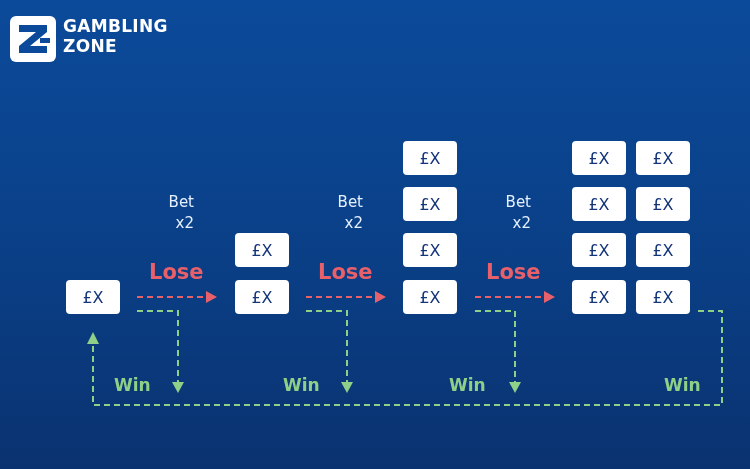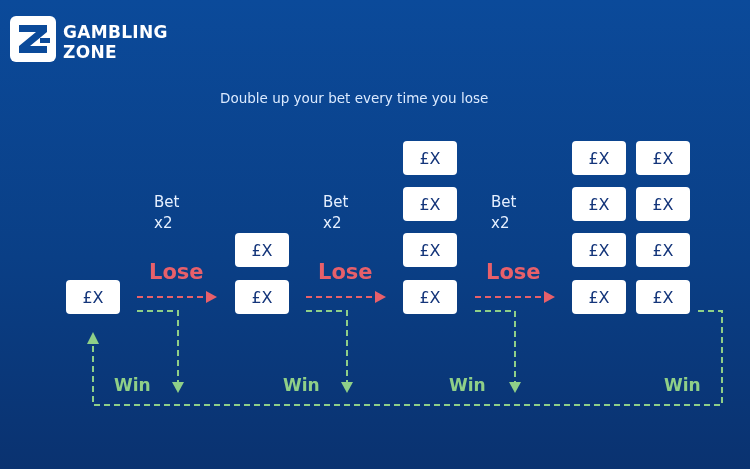--- a/index.html
+++ b/index.html
@@ -1,26 +1,26 @@
 <!DOCTYPE html>
 <html><head>
 <meta charset="utf-8">
 <style>
   html,body{margin:0;padding:0;}
   body{width:750px;height:469px;overflow:hidden;font-family:"DejaVu Sans","Liberation Sans",sans-serif;}
   .canvas{position:relative;width:750px;height:469px;background:linear-gradient(180deg,#0b4a9a 0%,#0a3f86 55%,#0a3270 100%);overflow:hidden;}
-  .logo{position:absolute;left:10px;top:16px;display:flex;align-items:flex-end;}
+  .logo{position:absolute;left:10px;top:16px;display:flex;align-items:flex-start;}
   .logo-mark{width:46px;height:46px;background:#fff;border-radius:6px;position:relative;}
   .logo-mark svg{position:absolute;left:0;top:0;}
   .logo-text{margin-left:7px;color:#fff;font-weight:bold;font-size:17px;line-height:20px;letter-spacing:0.3px;}
   .subtitle,.footer{position:absolute;color:#dbeaff;font-size:13.5px;white-space:nowrap;}
   .subtitle{left:220px;top:90px;}
   .footer{left:280px;top:421px;}
   .chip{position:absolute;width:54px;height:34px;background:#fff;border-radius:4px;color:#14357a;font-size:16px;display:flex;align-items:center;justify-content:center;}
-  .bet{position:absolute;color:#e6f0ff;font-size:15px;text-align:left;line-height:21px;width:40px;}
+  .bet{position:absolute;color:#e6f0ff;font-size:15px;text-align:right;line-height:21px;width:40px;}
   .lose{position:absolute;color:#e8606a;font-weight:bold;font-size:21px;}
   .win{position:absolute;color:#8fcf88;font-weight:bold;font-size:17px;}
   svg.lines{position:absolute;left:0;top:0;}
 </style>
 </head>
 <body>
 
 <div class="canvas">
   <div class="logo">
     <div class="logo-mark">
@@ -28,21 +28,20 @@
         <polygon points="9,9 37,9 37,16 20,30 37,30 37,37 9,37 9,30 26,16 9,16" fill="#0b4a9a"></polygon>
         <rect x="30" y="22" width="10" height="5" fill="#0b4a9a"></rect>
       </svg>
     </div>
     <div class="logo-text">
       <div>GAMBLING</div>
       <div>ZONE</div>
     </div>
   </div>
 
-  <div class="subtitle">Double up your bet every time you lose</div>
 
   <svg class="lines" width="750" height="469">
     <g stroke="#e8606a" stroke-width="2" stroke-dasharray="6,4" fill="none">
       <line x1="137" y1="297" x2="206" y2="297"></line>
       <line x1="306" y1="297" x2="375" y2="297"></line>
       <line x1="475" y1="297" x2="544" y2="297"></line>
     </g>
     <g fill="#e8606a">
       <polygon points="206,291 217,297 206,303"></polygon>
       <polygon points="375,291 386,297 375,303"></polygon>

